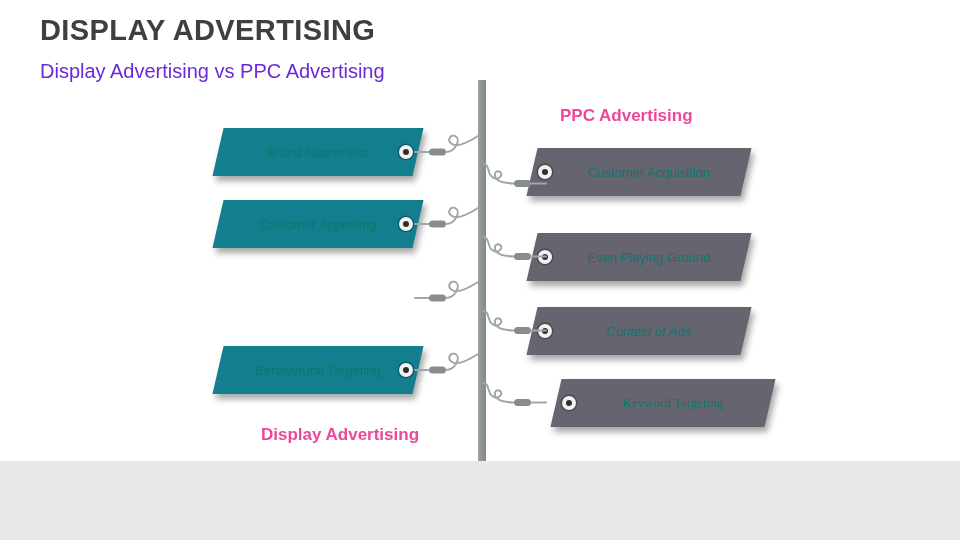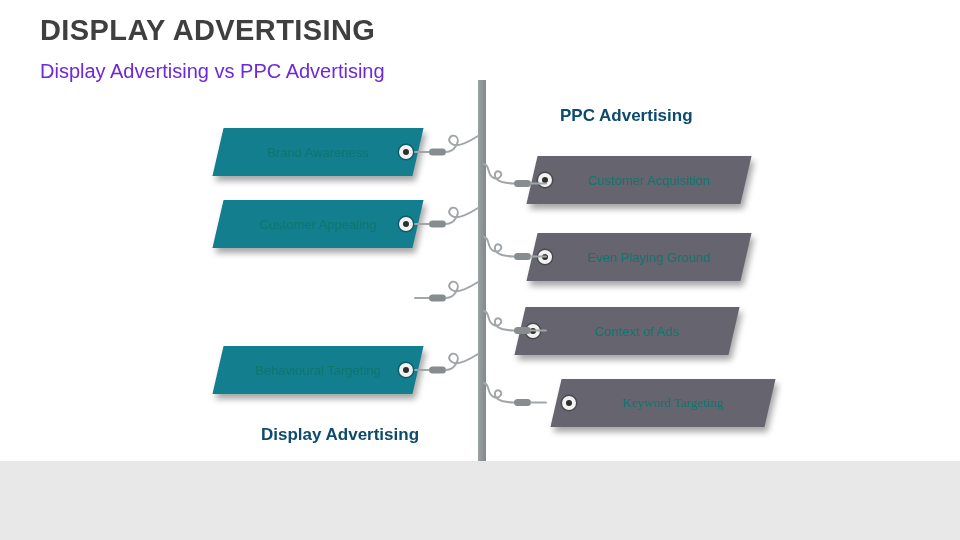--- a/index.html
+++ b/index.html
@@ -16,21 +16,21 @@
     font-size:29px;font-weight:700;letter-spacing:.4px;
     color:var(--ink,#3f3f3f);
   }
   .subtitle{
     position:absolute;left:40px;top:60px;
     font-size:20px;font-weight:400;
     color:#6d28d9;
   }
   .col-label{
     position:absolute;
-    font-size:17px;font-weight:700;color:#0c4a6e;
+    font-size:17px;font-weight:700;color:#ec4899;
   }
   .label-right{left:560px;top:106px;}
   .label-left{left:240px;top:425px;width:200px;text-align:center;}
 
   
   .pole{
     position:absolute;left:478px;top:80px;width:8px;height:398px;
     background:linear-gradient(90deg,#9ba1a3,#83888a);
   }
   .pole-base{
@@ -95,31 +95,31 @@
     <div class="tag-shape"></div>
     <span class="tag-label">Customer Appealing</span>
     <span class="eyelet eyelet-r"></span>
   </div>
   <div class="tag teal" style="left:218px;top:346px;">
     <div class="tag-shape"></div>
     <span class="tag-label">Behavioural Targeting</span>
     <span class="eyelet eyelet-r"></span>
   </div>
 
-  <div class="tag tag-right slate" style="left:532px;top:156px;">
+  <div class="tag tag-right slate" style="left:532px;top:148px;">
     <div class="tag-shape"></div>
     <span class="tag-label">Customer Acquisition</span>
     <span class="eyelet eyelet-l"></span>
   </div>
   <div class="tag tag-right slate" style="left:532px;top:233px;">
     <div class="tag-shape"></div>
     <span class="tag-label">Even Playing Ground</span>
     <span class="eyelet eyelet-l"></span>
   </div>
-  <div class="tag tag-right slate" style="left:520px;top:307px;">
+  <div class="tag tag-right slate" style="left:532px;top:307px;font-style:italic;">
     <div class="tag-shape"></div>
     <span class="tag-label">Context of Ads</span>
     <span class="eyelet eyelet-l"></span>
   </div>
   <div class="tag tag-right slate" style="left:556px;top:379px;font-family:Liberation Serif, serif;">
     <div class="tag-shape"></div>
     <span class="tag-label">Keyword Targeting</span>
     <span class="eyelet eyelet-l"></span>
   </div>
 

